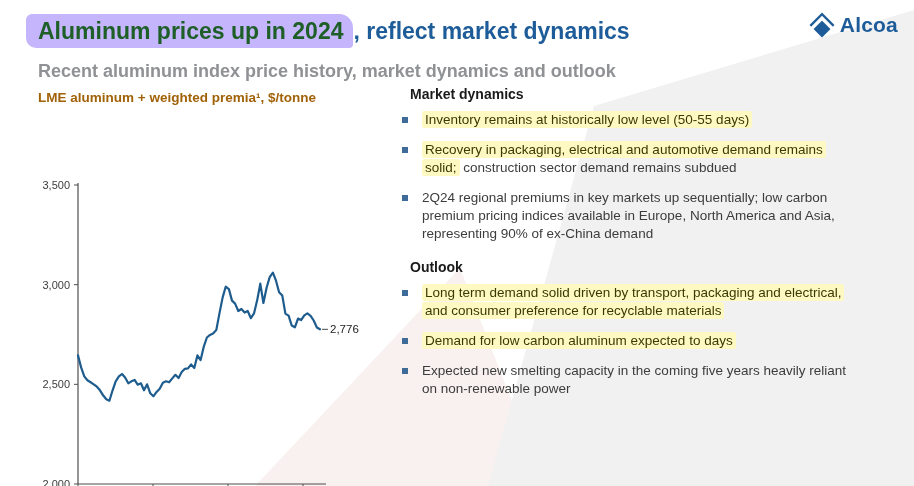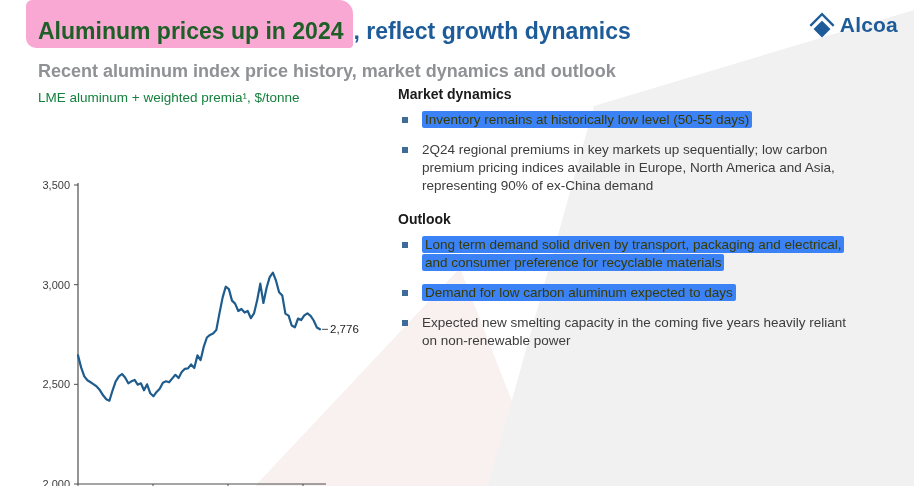--- a/index.html
+++ b/index.html
@@ -18,60 +18,60 @@
     clip-path:polygon(460px 268px,545px 486px,255px 486px);
     z-index:0;
   }
   .content{position:relative;z-index:2;}
   
   .title{
     position:absolute;left:38px;top:18px;font-size:23px;font-weight:bold;color:#1d5c99;
     letter-spacing:0;white-space:nowrap;
   }
   .title .hl-title{
-    background:#f9a8d4;color:#1e5f27;padding:18px 10px 4px 12px;margin-left:-12px;
+    background:#c4b5fd;color:#1e5f27;padding:4px 10px 4px 12px;margin-left:-12px;
     border-radius:6px 14px 4px 10px;
   }
   .subtitle{
     position:absolute;left:38px;top:61px;font-size:18px;font-weight:bold;color:#8f9194;
     white-space:nowrap;
   }
   
   .logo{position:absolute;right:16px;top:12px;display:flex;align-items:center;gap:5px;}
   .logo svg{display:block;}
   .logo .logo-text{font-size:21px;font-weight:bold;color:#1d5c99;letter-spacing:.2px;}
   
   .chart-title{
-    position:absolute;left:38px;top:90px;font-size:13.5px;font-weight:normal;color:#15803d;
+    position:absolute;left:38px;top:90px;font-size:13.5px;font-weight:bold;color:#a16207;
     white-space:nowrap;
   }
   .chart-wrap{position:absolute;left:34px;top:132px;width:360px;height:340px;margin-top:44px;}
   .chart-wrap svg{overflow:visible;}
   .tick-label{font-size:11px;fill:#3d3d3d;}
   .end-label{font-size:11.5px;fill:#1a1a1a;}
   
   .right-col{position:absolute;left:398px;top:86px;width:462px;}
-  .sec-heading{font-size:14px;font-weight:bold;color:#1a1a1a;margin:0 0 9px 0;}
+  .sec-heading{font-size:14px;font-weight:bold;color:#1a1a1a;margin:0 0 9px 12px;}
   ul.bullets{list-style:none;margin:0 0 2px 0;padding:0;font-size:13.5px;line-height:18px;color:#3c3c3c;}
   ul.bullets li{position:relative;padding-left:24px;margin-bottom:12px;}
   ul.bullets .marker{position:absolute;left:4px;top:6px;width:6px;height:6px;background:#3f6b99;}
-  mark.hl{background:#3b82f6;color:#3a3a00;padding:1px 3px;border-radius:2px;
+  mark.hl{background:#fef9c3;color:#3a3a00;padding:1px 3px;border-radius:2px;
     -webkit-box-decoration-break:clone;box-decoration-break:clone;}
   .outlook-block{margin-top:16px;}
 </style>
 </head>
 <body>
 
 <div class="bg-pink"></div>
 <div class="bg-gray"></div>
 
 <div class="content">
 
   <div class="title">
-    <span class="hl-title">Aluminum prices up in 2024</span><span>, reflect growth dynamics</span>
+    <span class="hl-title">Aluminum prices up in 2024</span><span>, reflect market dynamics</span>
   </div>
   <div class="subtitle">Recent aluminum index price history, market dynamics and outlook</div>
 
   <div class="logo">
     <span>
       <svg width="26" height="26" viewBox="0 0 100 100">
         <polygon points="50,2 98,50 50,98 2,50" fill="#1d5c99"></polygon>
         <path d="M10,64 L50,24 L90,64" stroke="#ffffff" stroke-width="13" fill="none"></path>
       </svg>
     </span>
@@ -102,20 +102,21 @@
         <polyline points="44.0,179.4 47.1,191.4 50.3,200.4 53.4,204.3 56.6,206.3 59.7,208.3 62.9,210.7 66.0,214.3 69.1,219.3 72.3,223.3 75.4,224.7 78.6,214.3 81.7,205.3 84.9,200.4 88.0,198.0 91.1,201.4 94.3,207.3 97.4,205.3 100.6,203.9 103.7,208.7 106.9,207.3 110.0,214.3 113.1,208.3 116.3,217.3 119.4,220.3 122.6,215.9 125.7,212.7 128.9,206.7 132.0,205.3 135.1,206.3 138.3,202.4 141.4,198.8 144.6,202.0 147.7,196.0 150.9,192.8 154.0,192.4 157.1,188.4 160.3,192.0 163.4,179.4 166.6,184.0 169.7,170.9 172.9,161.5 176.0,158.9 179.1,157.5 182.3,154.1 185.4,137.6 188.6,121.6 191.7,110.7 194.9,113.1 198.0,124.6 201.1,127.6 204.3,135.0 207.4,133.0 210.6,136.6 213.7,135.0 216.9,142.2 220.0,137.4 223.1,124.6 226.3,107.7 229.4,127.0 232.6,111.7 235.7,101.1 238.9,96.7 242.0,104.7 245.1,116.2 248.3,119.6 251.4,137.6 254.6,139.6 257.7,149.5 260.9,151.3 264.0,142.6 267.1,144.1 270.3,139.4 273.4,137.4 276.6,139.8 279.7,144.5 282.9,151.5 286.0,153.3" fill="none" stroke="#1e5c8e" stroke-width="2.2" stroke-linejoin="round" stroke-linecap="round"></polyline>
         <line x1="288" y1="153.31733333333332" x2="294" y2="153.31733333333332" stroke="#4d4d4d" stroke-width="1"></line>
         <text x="296" y="157.31733333333332" class="end-label">2,776</text>
       </svg>
   </div>
 
   <div class="right-col">
     <div class="sec-heading">Market dynamics</div>
     <ul class="bullets">
         <li><span class="marker"></span><mark class="hl">Inventory remains at historically low level (50-55 days)</mark></li>
+        <li><span class="marker"></span><mark class="hl">Recovery in packaging, electrical and automotive demand remains solid;</mark><span> construction sector demand remains subdued</span></li>
         <li><span class="marker"></span><span>2Q24 regional premiums in key markets up sequentially; low carbon premium pricing indices available in Europe, North America and Asia, representing 90% of ex-China demand</span></li>
       </ul>
 
     <div class="outlook-block">
       <div class="sec-heading">Outlook</div>
       <ul class="bullets">
           <li><span class="marker"></span><mark class="hl">Long term demand solid driven by transport, packaging and electrical, and consumer preference for recyclable materials</mark></li>
           <li><span class="marker"></span><mark class="hl">Demand for low carbon aluminum expected to days</mark></li>
           <li><span class="marker"></span><span>Expected new smelting capacity in the coming five years heavily reliant on non-renewable power</span></li>
         </ul>

